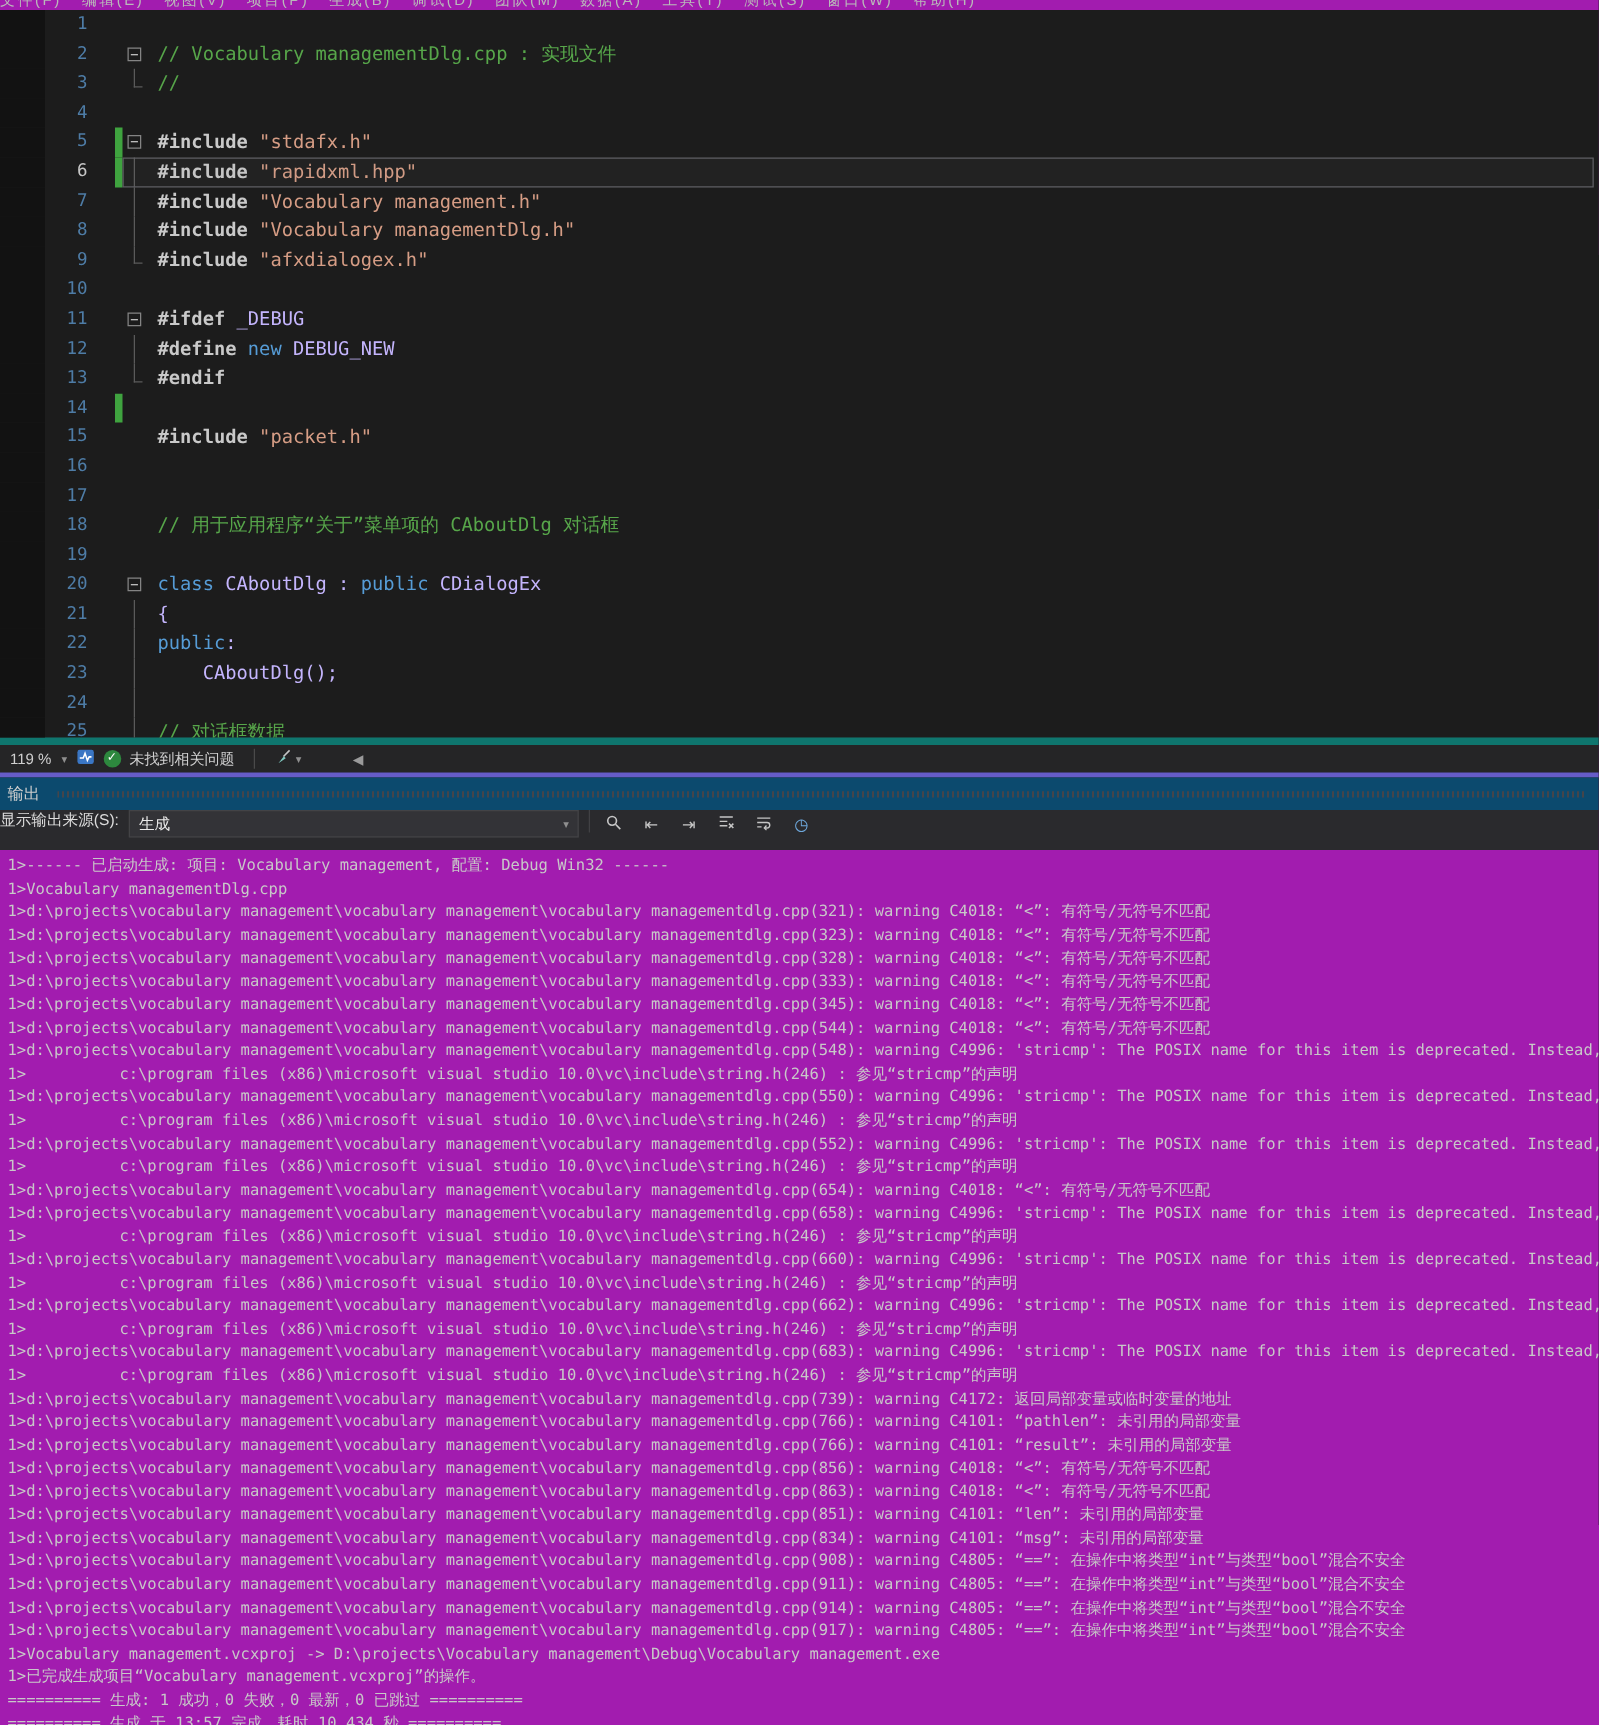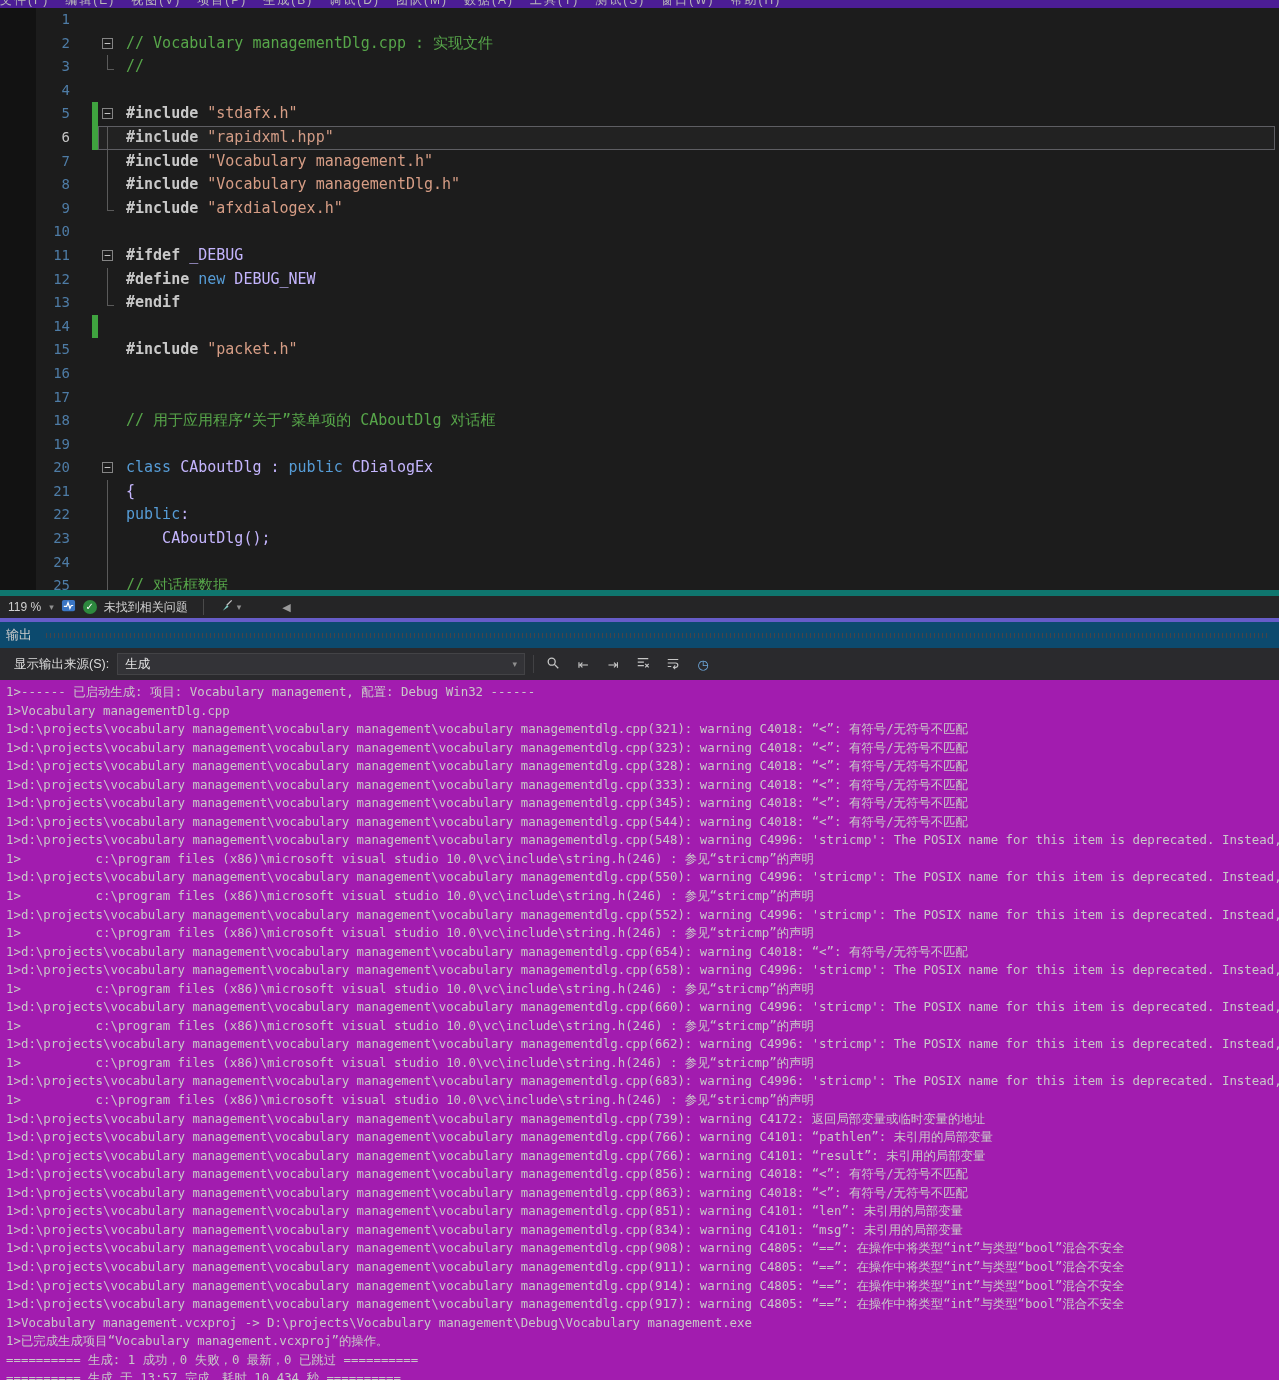--- a/index.html
+++ b/index.html
@@ -1,20 +1,20 @@
 <!DOCTYPE html>
 <html><head>
 <meta charset="utf-8">
 <style>
   html,body{margin:0;padding:0;}
   body{width:1279px;height:1380px;background:#1e1e1e;overflow:hidden;
        font-family:"DejaVu Sans Mono",monospace;}
 
   
-  #menu-strip{height:8px;background:#4c1d95;overflow:hidden;}
+  #menu-strip{height:8px;background:#a21caf;overflow:hidden;}
   #menu-strip span{display:block;margin-top:-8px;color:#b9b9b9;
        font:12px "Liberation Sans",sans-serif;letter-spacing:2px;white-space:pre;}
 
   
   #editor{height:582px;background:#1c1c1c;overflow:hidden;font-size:15px;}
   .ed-row{display:flex;height:23.6px;line-height:23.6px;position:relative;}
   .ed-bp{width:36px;flex:none;background:#121212;}
   .ed-num{width:34px;flex:none;text-align:right;color:#4e7ca6;font-size:14px;}
   .ed-sel{width:22px;flex:none;}
   .ed-chg{width:6px;flex:none;}
@@ -46,23 +46,23 @@
   .collapse-arrow{color:#9a9a9a;font-size:11px;margin-left:34px;}
 
   
   #splitter{height:4px;background:#665cc8;}
 
   
   #out-header{height:26px;background:#0c4a6e;display:flex;align-items:center;
        padding-left:6px;font:13px "Liberation Sans",sans-serif;color:#cccccc;}
   .grip{flex:1;height:5px;margin:0 10px 0 14px;
        background-image:repeating-linear-gradient(90deg,#45454a 0 1px,transparent 1px 4px);}
-  #out-toolbar{height:32px;background:#2a2a2d;display:flex;align-items:center;
-       padding:0 14px;gap:8px;font:12.5px "Liberation Sans",sans-serif;color:#dcdcdc;}
-  .combo{width:408px;height:22px;background:#333337;border:1px solid #434346;
+  #out-toolbar{height:32px;background:#2a2a2d;display:flex;
+       padding:0 0;gap:8px;font:12.5px "Liberation Sans",sans-serif;color:#dcdcdc;}
+  .combo{width:360px;height:22px;background:#333337;border:1px solid #434346;
        box-sizing:border-box;display:flex;align-items:center;justify-content:space-between;
        padding:0 7px;color:#eaeaea;}
   .tbtn{width:22px;height:22px;display:flex;align-items:center;justify-content:center;
        color:#c5c5c5;font-size:13px;}
   .tsep{width:1px;height:18px;background:#414144;}
 
   
   #out-body{height:868px;background:#a21caf;overflow:hidden;position:relative;padding-top:3px;box-sizing:border-box;}
   .out-line{white-space:pre;overflow:hidden;font:12.4px "DejaVu Sans Mono",monospace;
        line-height:18.55px;height:18.55px;color:#c8c8c8;padding-left:6px;}

